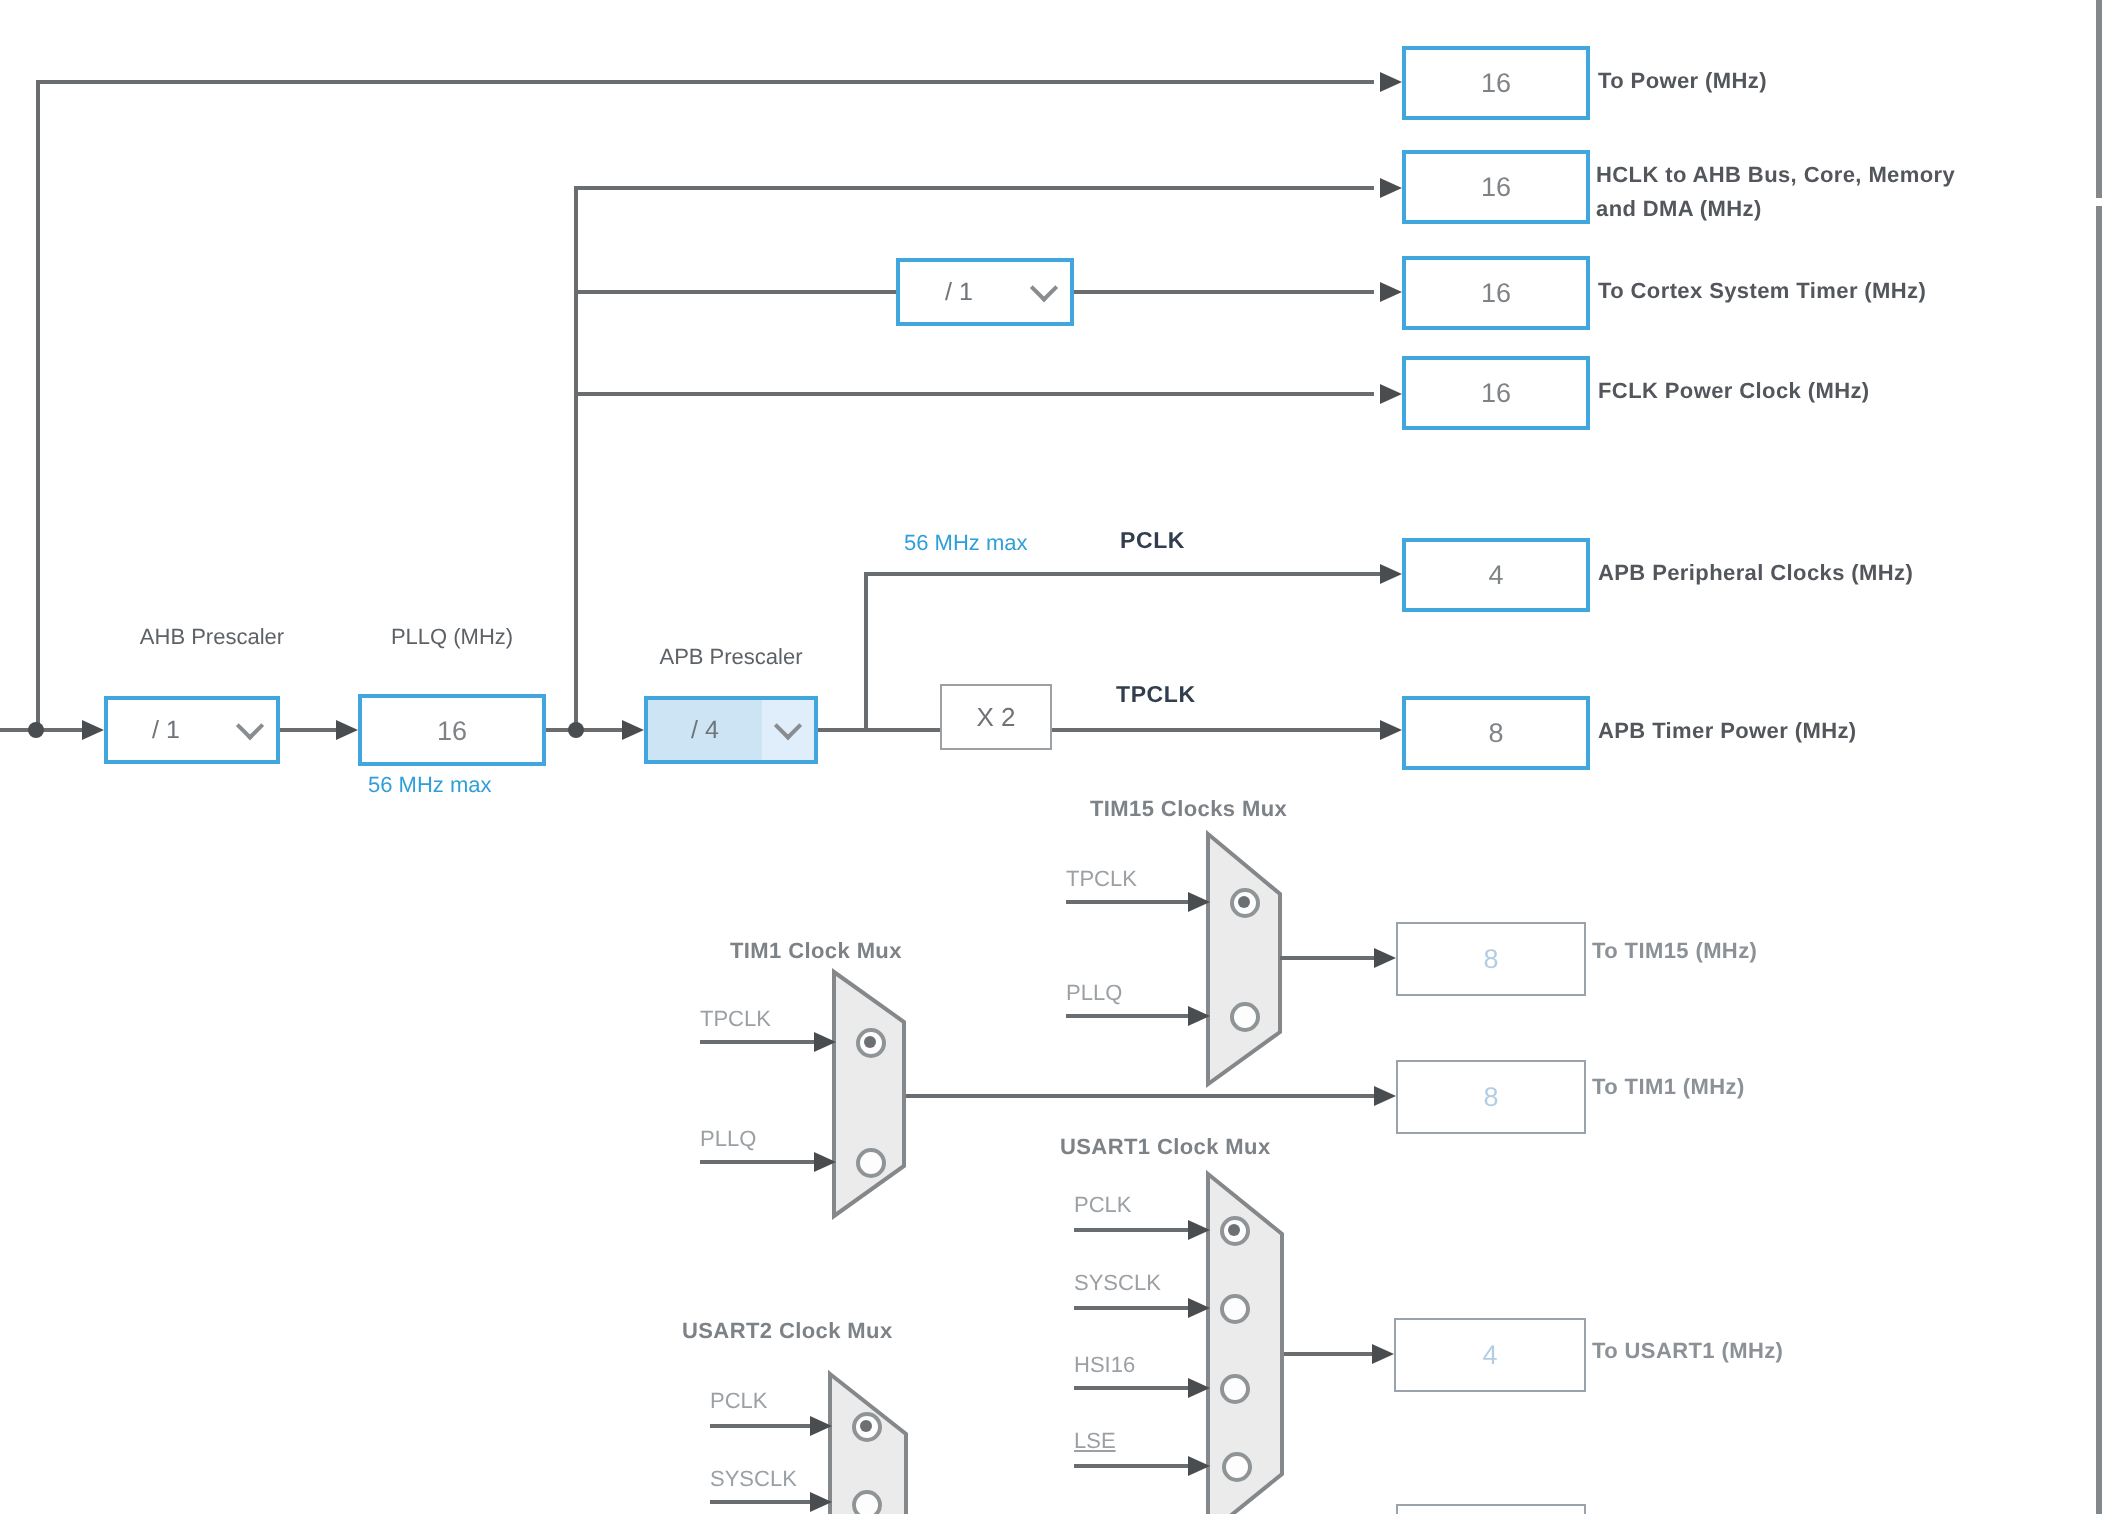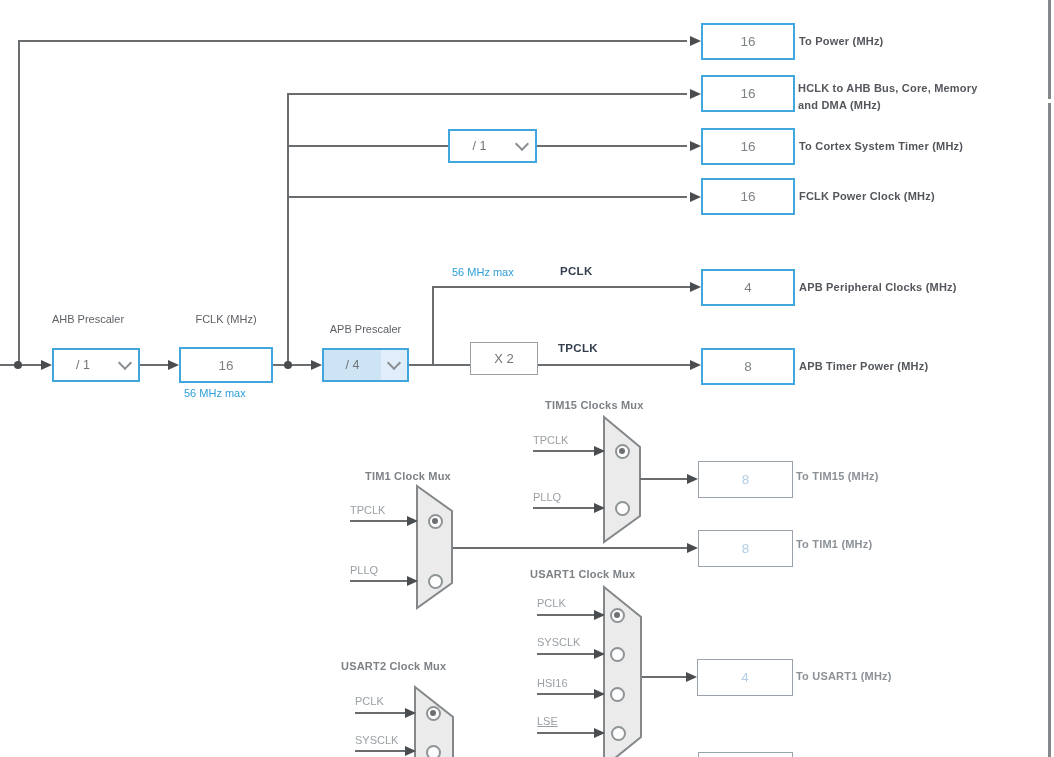--- a/index.html
+++ b/index.html
@@ -157,26 +157,26 @@
         <span class="chev"></span>
       </span>
   </div>
   <div class="pbox hl" style="left:322px;top:348px;width:87px;height:34px;">
     <span class="val">/ 4</span>
     <span class="zone">
         <span class="chev"></span>
       </span>
   </div>
 
-  <div class="xbox" style="left:470px;top:342px;width:68px;height:33px;">
+  <div class="xbox" style="left:470px;top:342px;width:56px;height:33px;">
       <span>X 2</span>
     </div>
 
-  <div class="lbl box-title" style="left:38px;top:313px;width:100px;">AHB Prescaler</div>
-  <div class="lbl box-title" style="left:179px;top:313px;width:94px;">FCLK (MHz)</div>
+  <div class="lbl box-title" style="left:56px;top:313px;width:100px;">AHB Prescaler</div>
+  <div class="lbl box-title" style="left:179px;top:313px;width:94px;">PLLQ (MHz)</div>
   <div class="lbl box-title" style="left:317px;top:323px;width:97px;">APB Prescaler</div>
   <div class="lbl max" style="left:184px;top:387px;">56 MHz max</div>
   <div class="lbl max" style="left:452px;top:266px;">56 MHz max</div>
   <div class="lbl sig" style="left:560px;top:265px;">PCLK</div>
   <div class="lbl sig" style="left:558px;top:342px;">TPCLK</div>
 
   <div class="lbl out-label" style="left:799px;top:35px;">To Power (MHz)</div>
   <div class="lbl out-label" style="left:798px;top:82px;">HCLK to AHB Bus, Core, Memory</div>
   <div class="lbl out-label" style="left:798px;top:99px;">and DMA (MHz)</div>
   <div class="lbl out-label" style="left:799px;top:140px;">To Cortex System Timer (MHz)</div>

